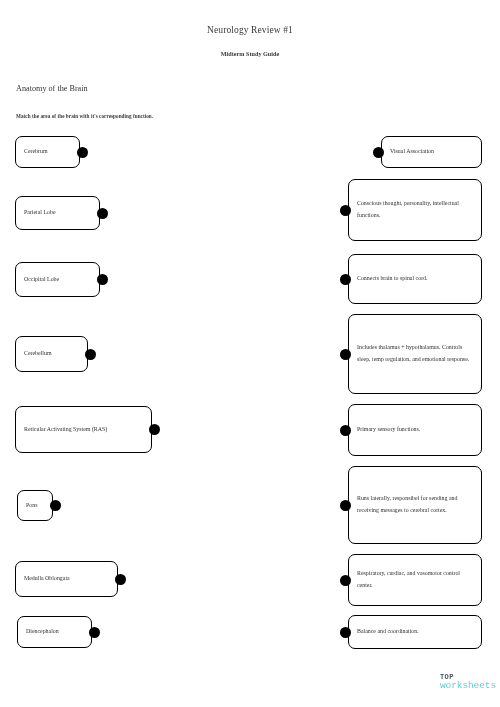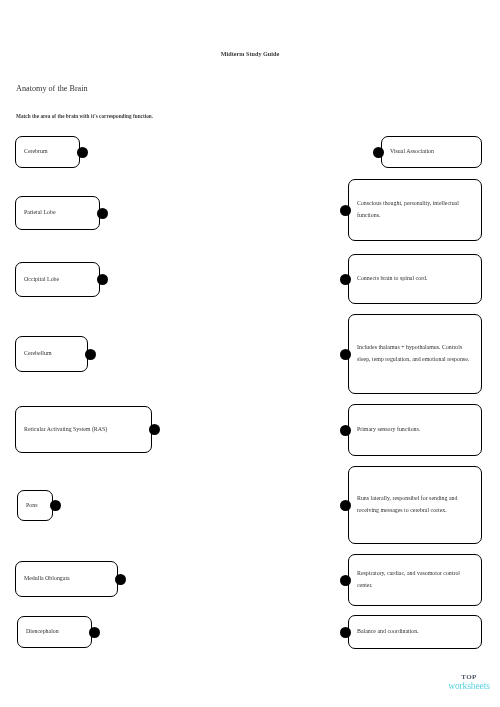--- a/index.html
+++ b/index.html
@@ -91,42 +91,42 @@
     border-radius: 50%;
     background: #000000;
   }
 
   
   .footer-logo {
     position: absolute;
     left: 440px;
     top: 674px;
     width: 58px;
-    text-align: center;
-    font-family: Liberation Serif, serif;
+    font-family: Liberation Mono, monospace;
   }
   .footer-top {
     font-size: 7px;
     font-weight: bold;
     letter-spacing: 0.4px;
     color: #4a5560;
     line-height: 1.05;
   }
   .footer-worksheets {
     font-size: 9.5px;
     letter-spacing: -0.1px;
     color: #5ad1e0;
     line-height: 1.1;
   }
 </style>
 </head>
 <body>
 
 <div id="page">
 
+  <div class="doc-title">Neurology Review #1</div>
 
   <div class="doc-subtitle">Midterm Study Guide</div>
 
   <div class="section-heading">Anatomy of the Brain</div>
 
   <div class="instruction">Match the area of the brain with it's corresponding function.</div>
 
   <div id="left-column">
       <div class="match-box left-box" style="left: 15px; top: 136px; width: 65px; height: 32px;">
         <span class="box-text">Cerebrum</span>

